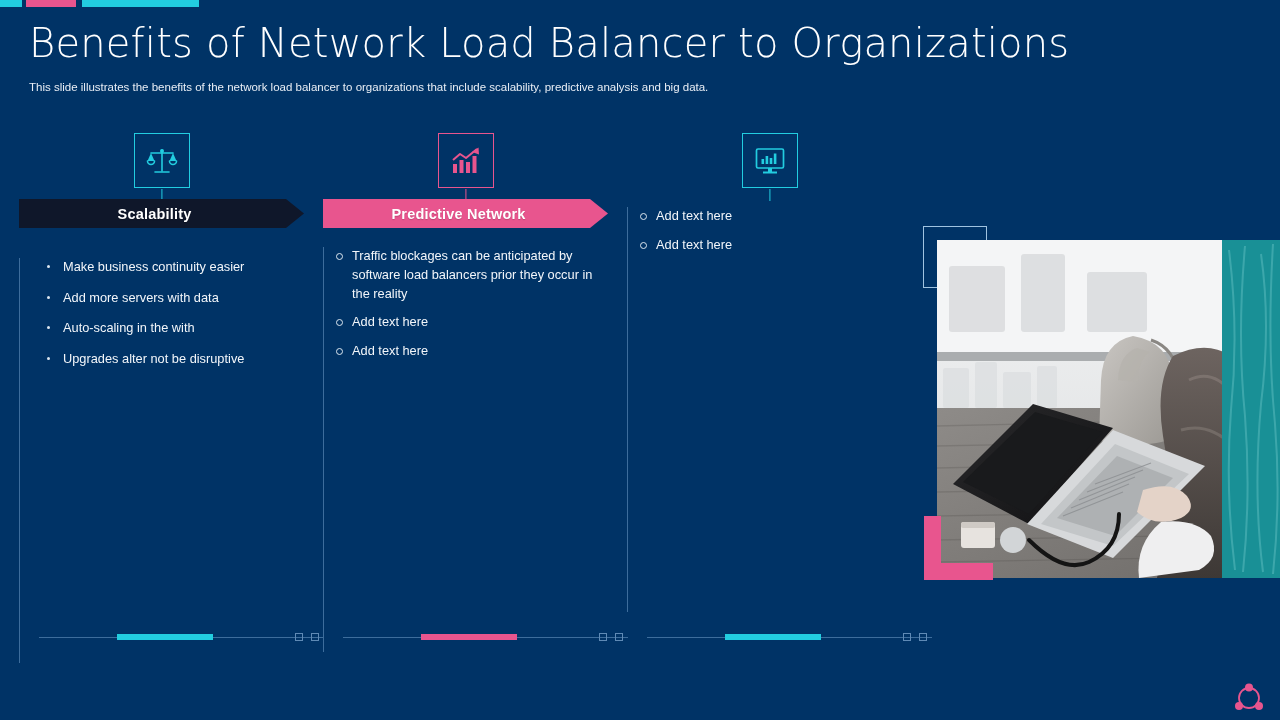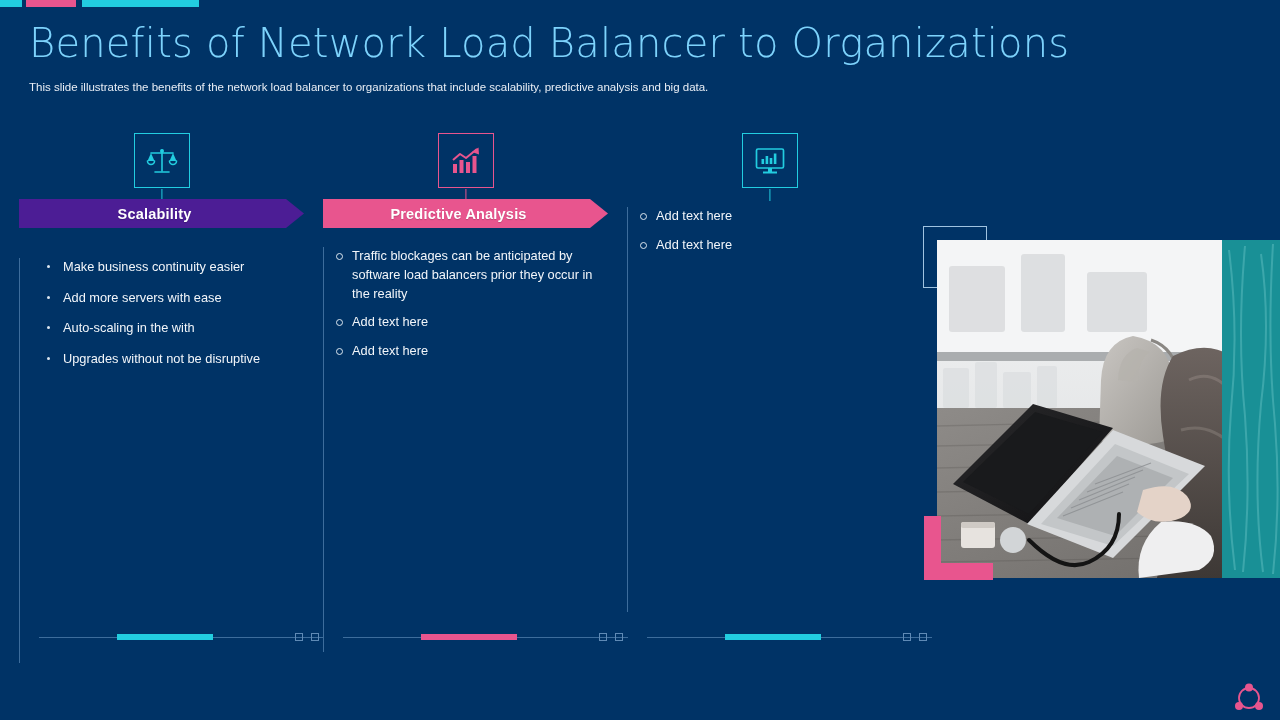--- a/index.html
+++ b/index.html
@@ -17,21 +17,21 @@
   .seg-a { width:22px; background:#22cde0; }
   .seg-gap1 { width:4px; background:transparent; }
   .seg-b { width:50px; background:#e8558e; }
   .seg-gap2 { width:6px; background:transparent; }
   .seg-c { width:117px; background:#22cde0; }
 
   
   .title {
     position:absolute; left:29px; top:20px;
     font-size:40px; font-weight:300; letter-spacing:0.2px;
-    color:#7dd3fc; white-space:nowrap;
+    color:#ffffff; white-space:nowrap;
     font-family:"DejaVu Sans", sans-serif;
   }
   .subtitle {
     position:absolute; left:29px; top:81px;
     font-size:11.5px; color:#e8eef5; white-space:nowrap;
     font-family:Liberation Sans, sans-serif;
   }
 
   
   .col { position:absolute; top:133px; }
@@ -61,21 +61,21 @@
 
   
   .banner {
     position:relative;
     margin-top:11px;
     height:29px;
     display:flex; align-items:center; justify-content:center;
     width:285px;
     clip-path:polygon(0 0, calc(100% - 18px) 0, 100% 50%, calc(100% - 18px) 100%, 0 100%);
   }
-  .banner.cyan { background:#4c1d95; }
+  .banner.cyan { background:#0f172a; }
   .banner.pink { background:#e8558e; }
   .banner-label {
     font-size:14.5px; font-weight:bold; color:#ffffff;
     letter-spacing:0.2px;
     text-shadow:0 1px 1px rgba(0,0,0,.18);
     padding-right:14px;
   }
 
   
   .panel {
@@ -184,23 +184,23 @@
   </div>
 
   <div class="banner cyan">
     <span class="banner-label">Scalability</span>
   </div>
 
   <div class="panel">
     <div class="sub-wrap">
       <ul class="sub">
         <li>Make business continuity easier</li>
-        <li>Add more servers with ease</li>
+        <li>Add more servers with data</li>
         <li>Auto-scaling in the with</li>
-        <li>Upgrades without not be disruptive</li>
+        <li>Upgrades alter not be disruptive</li>
       </ul>
     </div>
   </div>
 </div>
 
 <div class="col col-2">
   <div class="iconbox pink">
     <svg width="32" height="30" viewBox="0 0 32 30" aria-hidden="true">
       <g fill="#e8558e">
         <rect x="3" y="18" width="4" height="9"></rect>
@@ -208,21 +208,21 @@
         <rect x="16" y="16" width="4" height="11"></rect>
         <rect x="22.5" y="10" width="4" height="17"></rect>
       </g>
       <polyline points="3,14 10,8 16,12 27,3" fill="none" stroke="#e8558e" stroke-width="2" stroke-linejoin="round"></polyline>
       <polygon points="28.5,1.5 29,8.5 22,6" fill="#e8558e"></polygon>
     </svg>
     <div class="connector pink"></div>
   </div>
 
   <div class="banner pink">
-    <span class="banner-label">Predictive Analysis</span>
+    <span class="banner-label">Predictive Network</span>
   </div>
 
   <div class="panel">
     <ul class="bullets">
       <li>Traffic blockages can be anticipated by software load balancers prior they occur in the reality</li>
       <li>Add text here</li>
       <li>Add text here</li>
     </ul>
   </div>
 </div>

